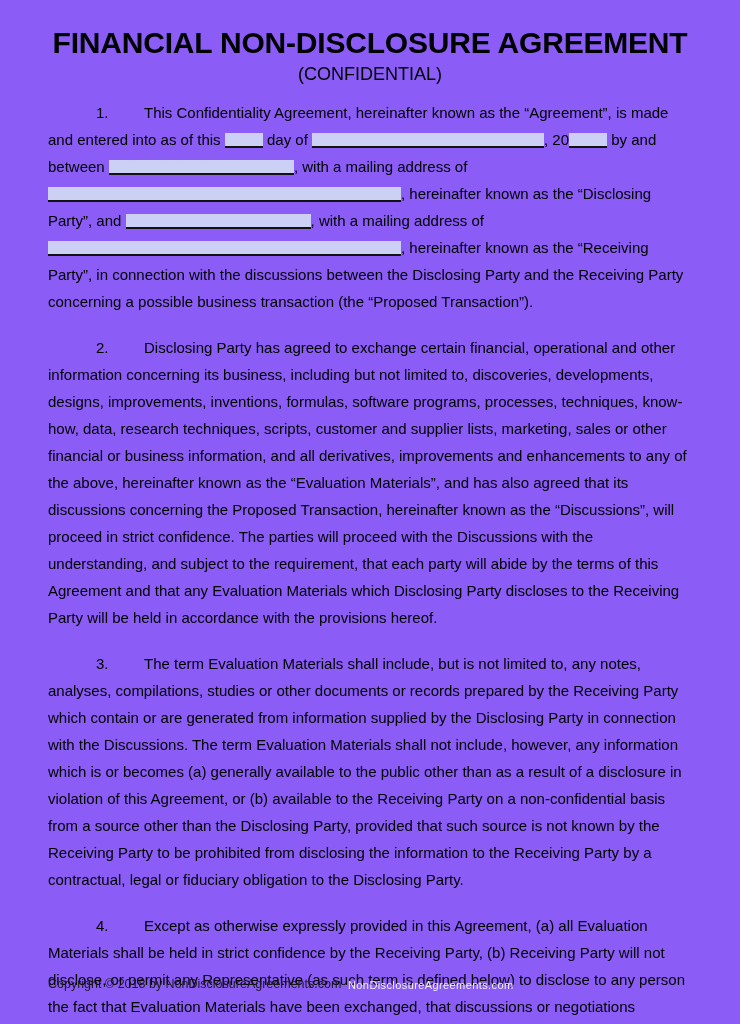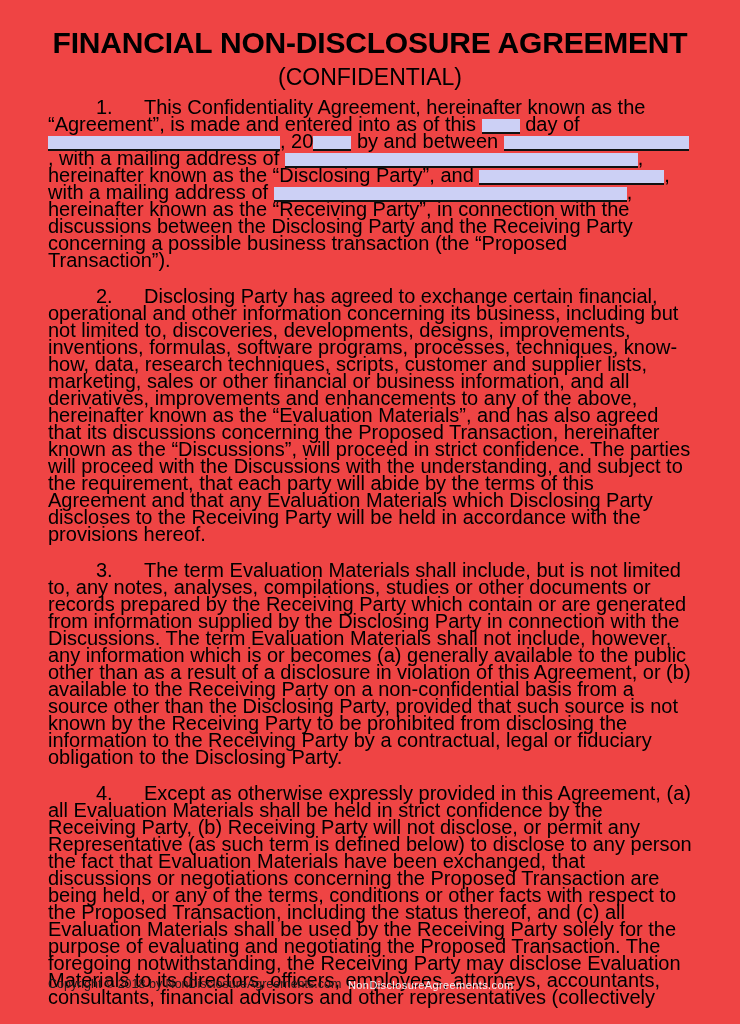--- a/index.html
+++ b/index.html
@@ -13,55 +13,55 @@
     height: 1024px;
     position: relative;
     font-family: "Liberation Sans", sans-serif;
     color: #000000;
     overflow: hidden;
   }
   .page {
     width: 740px;
     height: 1024px;
     position: relative;
-    background: #ef4444;
+    background: #8b5cf6;
     padding: 0;
   }
 
   
   .title-block {
     padding-top: 26px;
     text-align: center;
   }
   .doc-title {
     font-size: 30px;
     font-weight: bold;
     letter-spacing: -0.2px;
     line-height: 1.12;
     margin: 0;
     color: #000;
   }
   .doc-subtitle {
-    font-size: 23px;
+    font-size: 18px;
     font-weight: normal;
     line-height: 1.2;
     margin: 4px 0 0 0;
     color: #000;
   }
 
   
   .body-area {
     position: absolute;
     left: 48px;
     top: 99px;
     width: 645px;
   }
   .para {
-    font-size: 20px;
-    line-height: 17px;
+    font-size: 15px;
+    line-height: 27px;
     text-align: left;
     margin: 0 0 19px 0;
     color: #000;
     word-spacing: 0px;
   }
   .para:last-child { margin-bottom: 12px; }
   .pnum {
     display: inline-block;
     width: 48px;
     margin-left: 48px;

